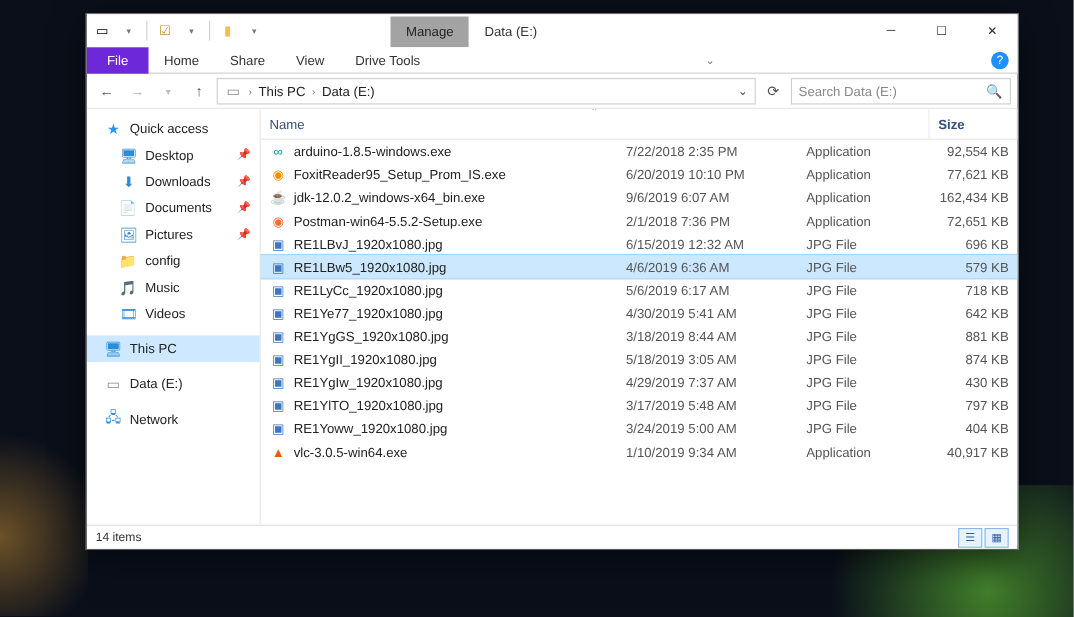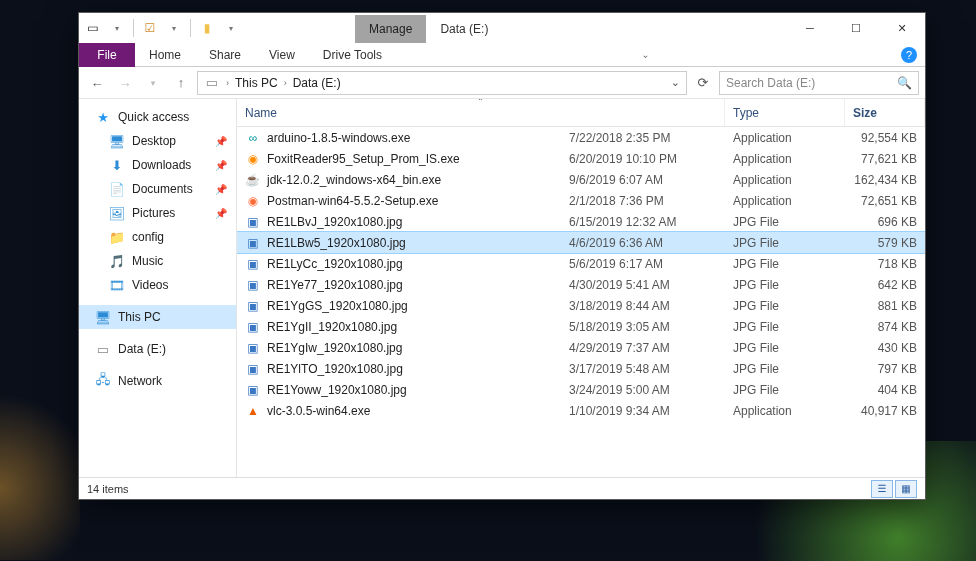--- a/index.html
+++ b/index.html
@@ -19,21 +19,21 @@
 .qat-sep { width: 1px; height: 18px; background: #ccc; margin: 0 2px; }
 .tb-tabs { display: flex; align-items: flex-end; margin-left: 110px; }
 .tb-tab { font-size: 12px; padding: 7px 14px; color: #333; }
 .tb-tab.contextual { background: #a3a3a3; color: #222; }
 .tb-title { font-size: 12px; color: #333; padding: 7px 14px; }
 .tb-right { margin-left: auto; display: flex; }
 .win-btn { width: 46px; height: 30px; display: flex; align-items: center; justify-content: center; font-size: 11px; color: #333; }
 
 
 .ribbon { height: 24px; display: flex; align-items: center; background: #fff; border-bottom: 1px solid #ccc; }
-.ribbon-file { width: 56px; height: 24px; background: #701a75; color: #fff; font-size: 12px; display: flex; align-items: center; justify-content: center; }
+.ribbon-file { width: 56px; height: 24px; background: #6d28d9; color: #fff; font-size: 12px; display: flex; align-items: center; justify-content: center; }
 .ribbon-tab { font-size: 12px; padding: 0 14px; height: 24px; display: flex; align-items: center; color: #333; }
 .help-icon { margin-left: auto; margin-right: 8px; width: 16px; height: 16px; border-radius: 50%; background: #1e90ff; color: #fff; font-size: 11px; display: flex; align-items: center; justify-content: center; }
 
 
 .navbar { height: 32px; display: flex; align-items: center; padding: 0 6px; gap: 4px; border-bottom: 1px solid #e5e5e5; }
 .nav-btn { width: 24px; height: 24px; display: flex; align-items: center; justify-content: center; color: #555; font-size: 13px; }
 .nav-btn.disabled { color: #bbb; }
 .addr { flex: 1; display: flex; align-items: center; gap: 6px; height: 24px; border: 1px solid #ccc; padding: 0 6px; font-size: 12px; color: #222; }
 .addr .chev { color: #666; font-size: 9px; }
 .addr-tail { margin-left: auto; display: flex; align-items: center; gap: 8px; color: #555; font-size: 11px; }
@@ -220,23 +220,20 @@
         <span>Network</span>
       </div>
     </div>
 
     <div class="filelist">
       <div class="fl-header">
         <div class="col col-name">
           <span class="sort-ind">⌃</span>
           <span>Name</span>
         </div>
-        <div class="col col-type">
-            <span>Type</span>
-          </div>
         <div class="col col-size">
             <span>Size</span>
           </div>
       </div>
       <div id="rows-host">
           <div class="fl-row">
     <div class="cell c-name">
       <span class="fico arduino">∞</span>
       <span>arduino-1.8.5-windows.exe</span>
     </div>

